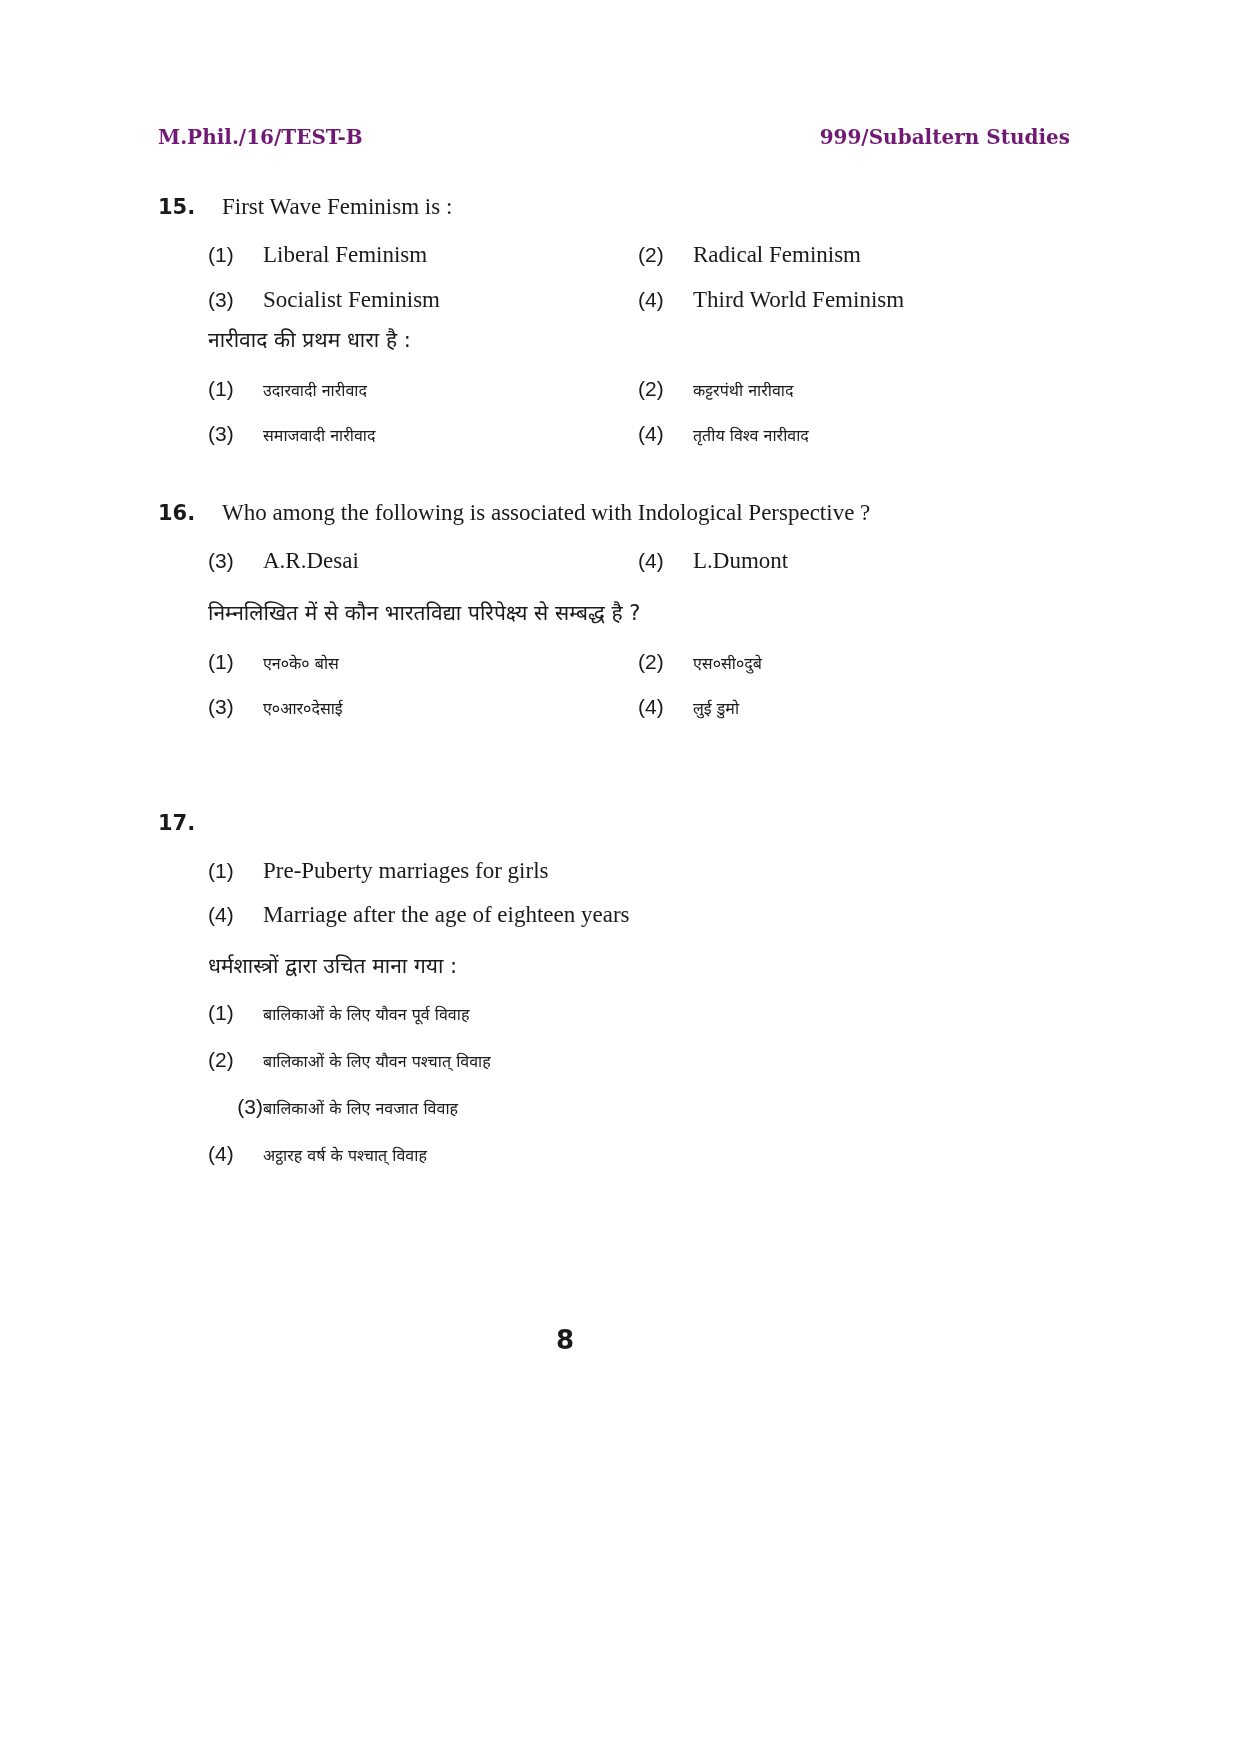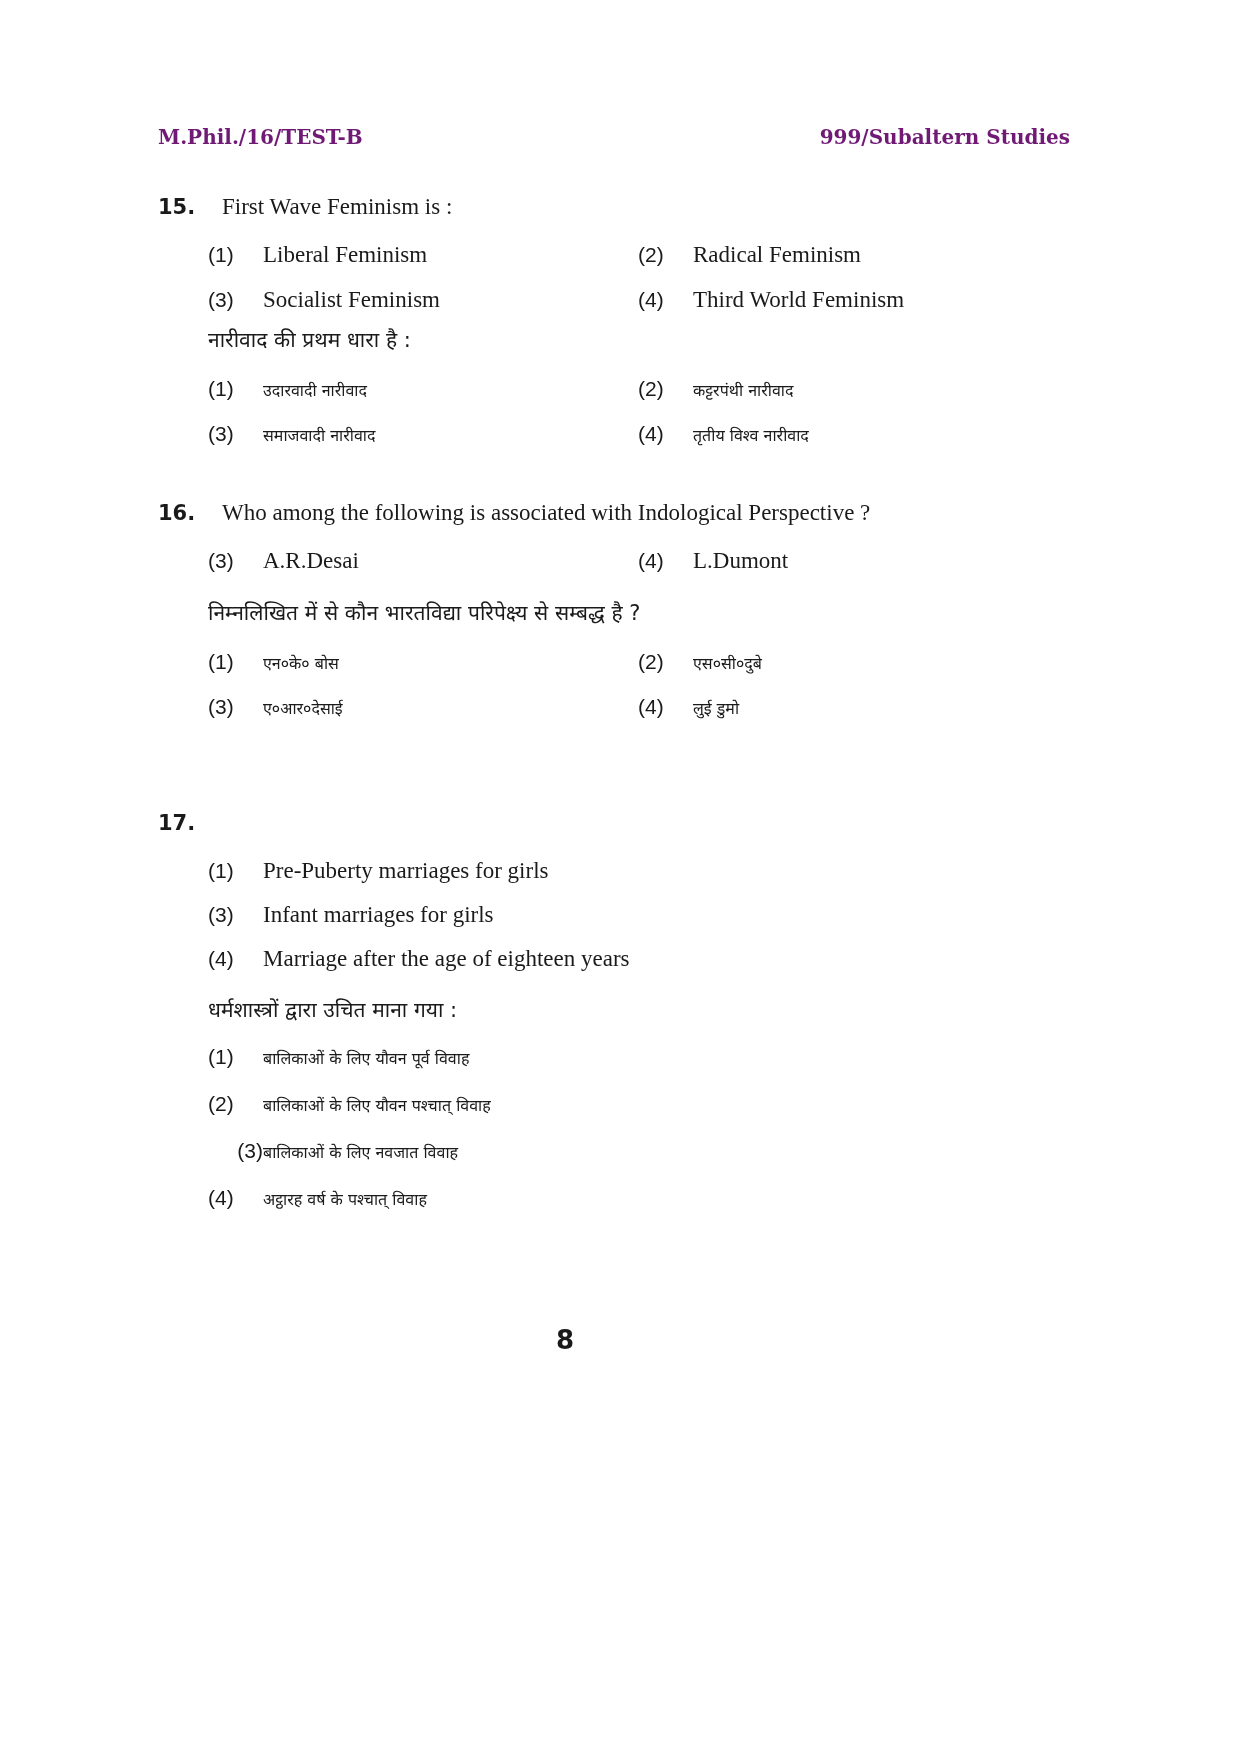--- a/index.html
+++ b/index.html
@@ -165,23 +165,20 @@
 
 <div class="question" style="top:806px;">
   <div class="q-stem">
     <span class="q-num">17.</span>
   </div>
   <div class="opt-grid opt-list" style="margin-top:9px;">
     <div class="opt-row">
         <div class="opt col1"><span class="num">(1)</span><span class="label">Pre-Puberty marriages for girls</span></div>
       </div>
     <div class="opt-row">
-        <div class="opt col1"><span class="num">(3)</span><span class="label">Infant marriages for girls</span></div>
-      </div>
-    <div class="opt-row">
         <div class="opt col1"><span class="num">(4)</span><span class="label">Marriage after the age of eighteen years</span></div>
       </div>
   </div>
   <div class="hi-stem" style="margin-top:12px;">धर्मशास्त्रों द्वारा उचित माना गया :</div>
   <div class="opt-grid opt-list" style="margin-top:8px;">
     <div class="opt-row" style="height:47px;">
         <div class="opt col1 hi"><span class="num">(1)</span><span class="label">बालिकाओं के लिए यौवन पूर्व विवाह</span></div>
       </div>
     <div class="opt-row" style="height:47px;">
         <div class="opt col1 hi"><span class="num">(2)</span><span class="label">बालिकाओं के लिए यौवन पश्चात् विवाह</span></div>

